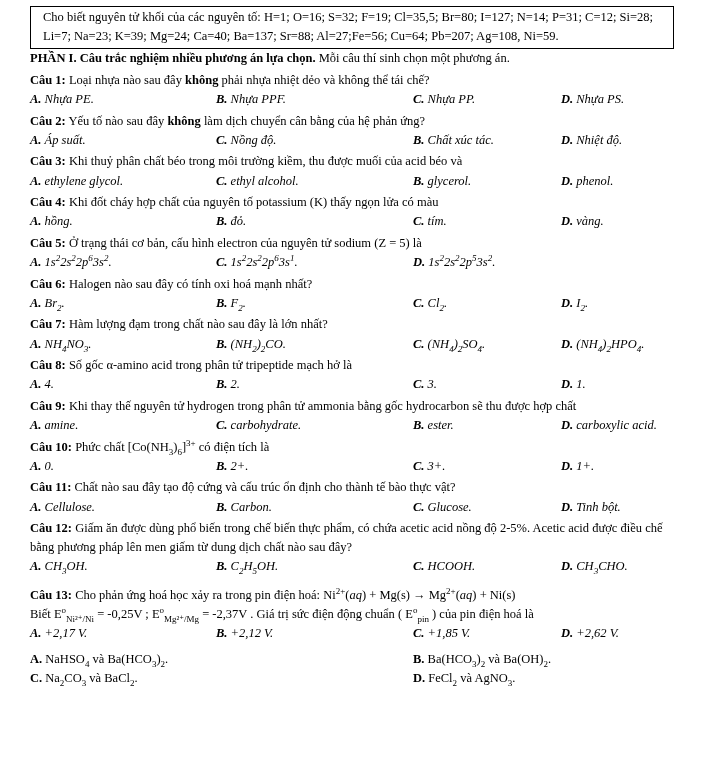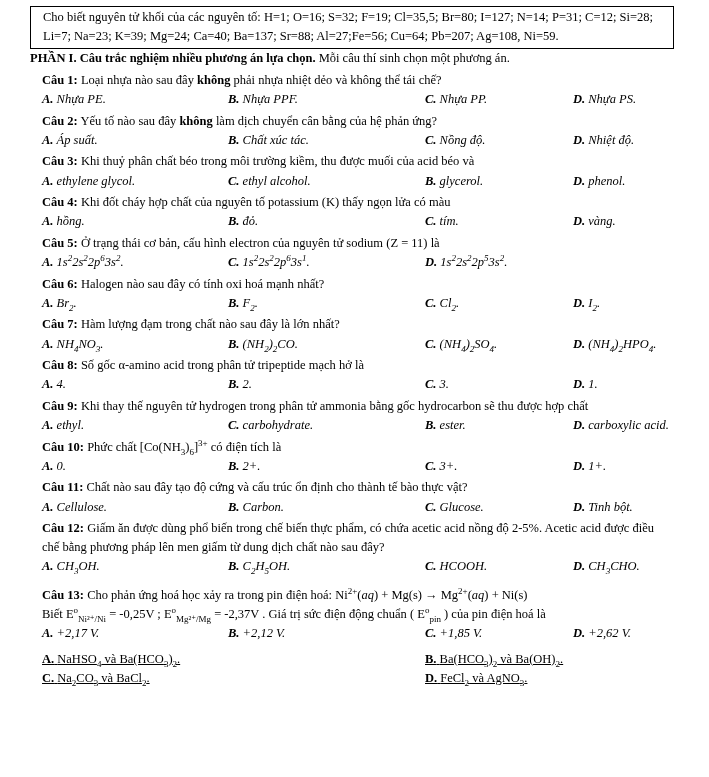--- a/index.html
+++ b/index.html
@@ -14,26 +14,26 @@
     font-size: 12.5px;
     line-height: 1.53;
   }
   p { margin: 0; }
   b { font-weight: bold; }
   .header-box {
     border: 1px solid #000000;
     padding: 1px 9px 2px 12px;
   }
   .section-title { }
-  .question { margin-top: 2.5px; margin-left: 12px; }
+  .question { margin-top: 2.5px; }
   .gap-top { margin-top: 9px; }
   .gap-top-sm { margin-top: 7px; }
   .opts { display: grid; }
   .c4 { grid-template-columns: 186px 197px 148px auto; font-style: italic; }
-  .c2 { grid-template-columns: 383px auto; text-decoration: underline; }
+  .c2 { grid-template-columns: 383px auto; }
   .opt { white-space: normal; }
   sub, sup { font-size: 0.72em; line-height: 0; }
 </style>
 </head>
 <body>
 
 <div class="page">
 
   <div class="header-box">
     <p>Cho biết nguyên tử khối của các nguyên tố: H=1; O=16; S=32; F=19; Cl=35,5; Br=80; I=127; N=14; P=31; C=12; Si=28; Li=7; Na=23; K=39; Mg=24; Ca=40; Ba=137; Sr=88; Al=27;Fe=56; Cu=64; Pb=207; Ag=108, Ni=59.</p>
@@ -48,22 +48,22 @@
       <span class="opt"><b>B.</b> <span>Nhựa PPF.</span></span>
       <span class="opt"><b>C.</b> <span>Nhựa PP.</span></span>
       <span class="opt"><b>D.</b> <span>Nhựa PS.</span></span>
     </div>
   </div>
 
   <div class="question">
     <p><b>Câu 2:</b> <span>Yếu tố nào sau đây <b>không</b> làm dịch chuyển cân bằng của hệ phản ứng?</span></p>
     <div class="opts c4">
       <span class="opt"><b>A.</b> <span>Áp suất.</span></span>
+      <span class="opt"><b>C.</b> <span>Nồng độ.</span></span>
       <span class="opt"><b>B.</b> <span>Chất xúc tác.</span></span>
-      <span class="opt"><b>C.</b> <span>Nồng độ.</span></span>
       <span class="opt"><b>D.</b> <span>Nhiệt độ.</span></span>
     </div>
   </div>
 
   <div class="question">
     <p><b>Câu 3:</b> <span>Khi thuỷ phân chất béo trong môi trường kiềm, thu được muối của acid béo và</span></p>
     <div class="opts c4">
       <span class="opt"><b>A.</b> <span>ethylene glycol.</span></span>
       <span class="opt"><b>C.</b> <span>ethyl alcohol.</span></span>
       <span class="opt"><b>B.</b> <span>glycerol.</span></span>
@@ -75,21 +75,21 @@
     <p><b>Câu 4:</b> <span>Khi đốt cháy hợp chất của nguyên tố potassium (K) thấy ngọn lửa có màu</span></p>
     <div class="opts c4">
       <span class="opt"><b>A.</b> <span>hồng.</span></span>
       <span class="opt"><b>B.</b> <span>đỏ.</span></span>
       <span class="opt"><b>C.</b> <span>tím.</span></span>
       <span class="opt"><b>D.</b> <span>vàng.</span></span>
     </div>
   </div>
 
   <div class="question">
-    <p><b>Câu 5:</b> <span>Ở trạng thái cơ bản, cấu hình electron của nguyên tử sodium (Z = 11) là</span></p>
+    <p><b>Câu 5:</b> <span>Ở trạng thái cơ bản, cấu hình electron của nguyên tử sodium (Z = 5) là</span></p>
     <div class="opts c4">
       <span class="opt"><b>A.</b> <span>1s<sup>2</sup>2s<sup>2</sup>2p<sup>6</sup>3s<sup>2</sup>.</span></span>
       <span class="opt"><b>C.</b> <span>1s<sup>2</sup>2s<sup>2</sup>2p<sup>6</sup>3s<sup>1</sup>.</span></span>
       <span class="opt"><b>D.</b> <span>1s<sup>2</sup>2s<sup>2</sup>2p<sup>5</sup>3s<sup>2</sup>.</span></span>
     </div>
   </div>
 
   <div class="question">
     <p><b>Câu 6:</b> <span>Halogen nào sau đây có tính oxi hoá mạnh nhất?</span></p>
     <div class="opts c4">
@@ -116,21 +116,21 @@
       <span class="opt"><b>A.</b> <span>4.</span></span>
       <span class="opt"><b>B.</b> <span>2.</span></span>
       <span class="opt"><b>C.</b> <span>3.</span></span>
       <span class="opt"><b>D.</b> <span>1.</span></span>
     </div>
   </div>
 
   <div class="question">
     <p><b>Câu 9:</b> <span>Khi thay thế nguyên tử hydrogen trong phân tử ammonia bằng gốc hydrocarbon sẽ thu được hợp chất</span></p>
     <div class="opts c4">
-      <span class="opt"><b>A.</b> <span>ethyl.</span></span>
+      <span class="opt"><b>A.</b> <span>amine.</span></span>
       <span class="opt"><b>C.</b> <span>carbohydrate.</span></span>
       <span class="opt"><b>B.</b> <span>ester.</span></span>
       <span class="opt"><b>D.</b> <span>carboxylic acid.</span></span>
     </div>
   </div>
 
   <div class="question">
     <p><b>Câu 10:</b> <span>Phức chất [Co(NH<sub>3</sub>)<sub>6</sub>]<sup>3+</sup> có điện tích là</span></p>
     <div class="opts c4">
       <span class="opt"><b>A.</b> <span>0.</span></span>

